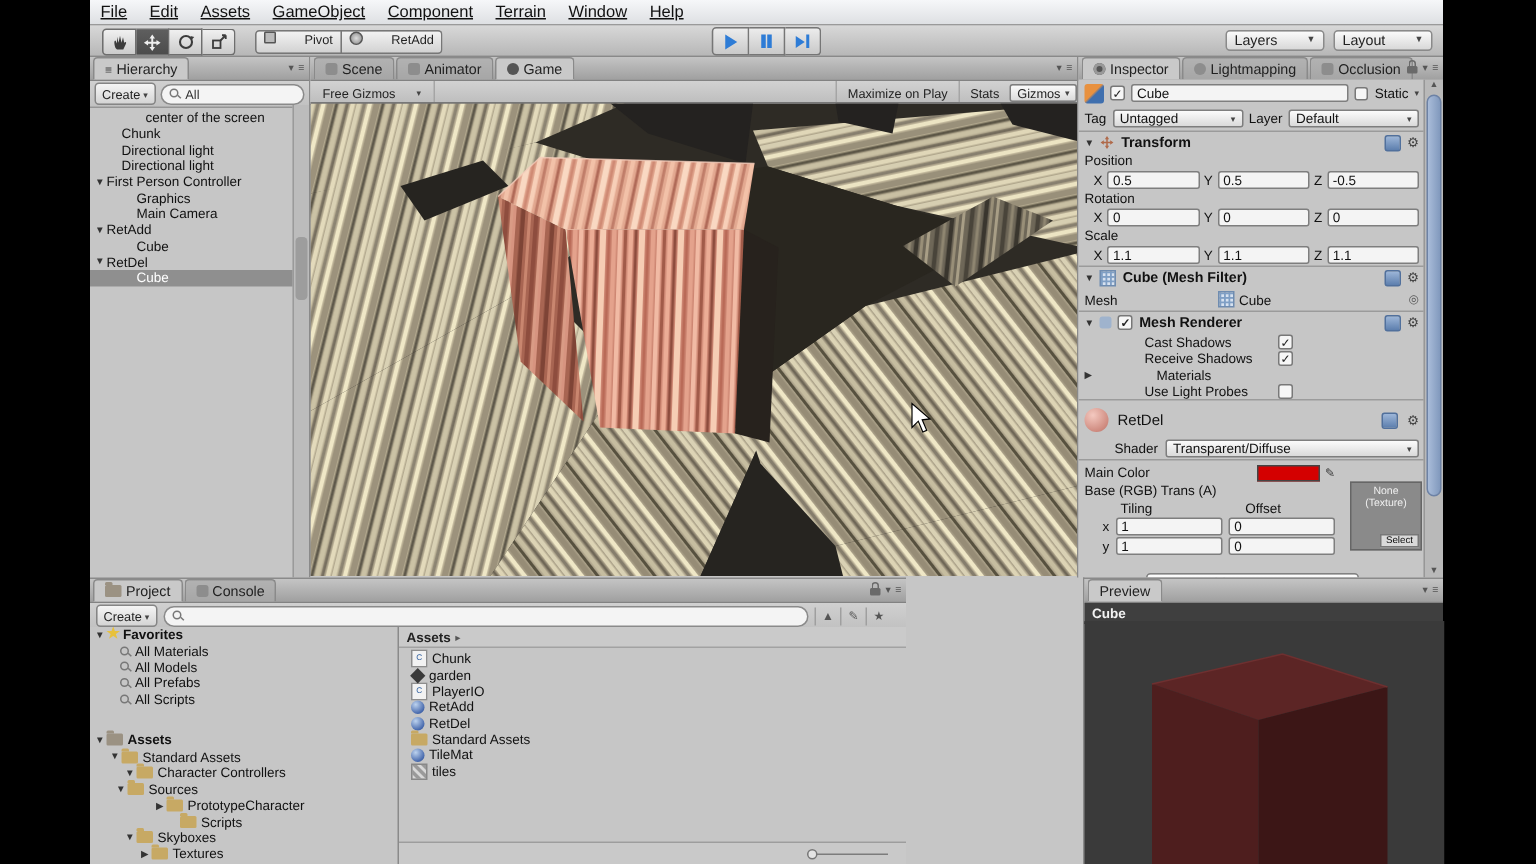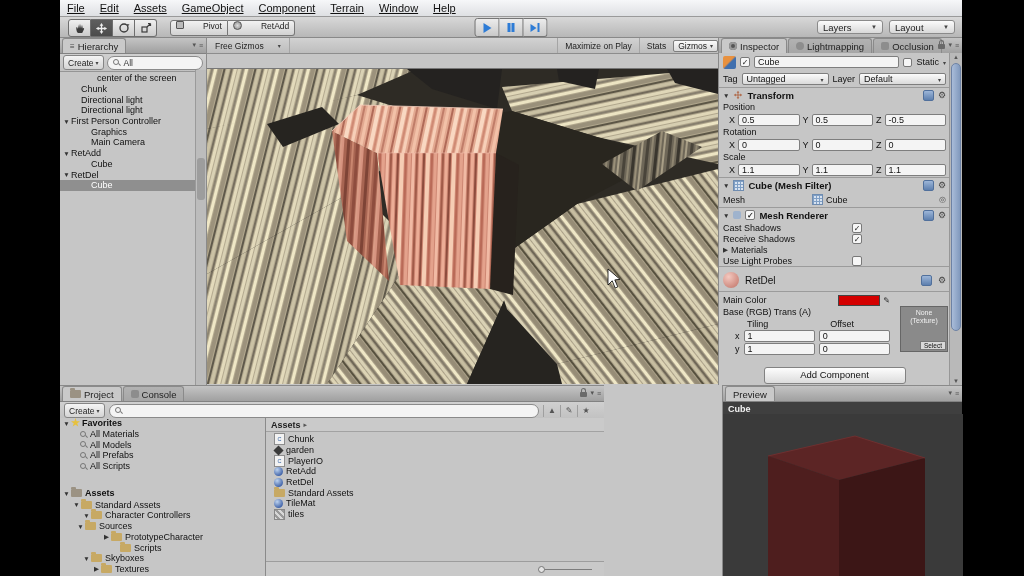--- a/index.html
+++ b/index.html
@@ -116,21 +116,21 @@
   .dd::after{content:"▾";font-size:6px;color:#444;margin-left:3px;}
   .sechead{height:14px;display:flex;align-items:center;gap:4px;padding:0 4px;border-top:1px solid #9b9b9b;
     font-weight:bold;font-size:9.5px;}
   .sechead .arr{font-size:6.5px;color:#333;font-weight:normal;}
   .book-ic{width:9px;height:9px;border-radius:2px;background:linear-gradient(#9db6d8,#5d7fae);border:1px solid #51709c;flex:0 0 auto;}
   .gear-ic{font-size:9px;color:#444;line-height:9px;font-weight:normal;}
   .lblrow{height:10px;display:flex;align-items:center;padding:0 4px;}
   .xyzrow{display:flex;align-items:center;gap:3px;padding:1px 4px 1px 10px;height:13px;}
   .xyzrow .fld{flex:1;}
   .proprow{display:flex;align-items:center;padding:0 4px;height:11px;}
-  .proprow .pl{flex:1;}
+  .proprow .pl{flex:1;margin-left:40px;}
   .meshrow{display:flex;align-items:center;gap:3px;padding:1px 4px;height:13px;}
   .grid-ic{width:9px;height:9px;background:
      linear-gradient(#7f9fc5 1px,transparent 1px),linear-gradient(90deg,#7f9fc5 1px,#d7e2f0 1px);
      background-size:3px 3px;border:1px solid #6f8cb0;flex:0 0 auto;}
   .matsphere{width:16px;height:16px;border-radius:50%;flex:0 0 auto;
      background:radial-gradient(circle at 35% 30%,#f4c9c0,#cf8b80 70%,#b97166);}
   .mathead{display:flex;align-items:center;gap:6px;padding:4px 4px 2px;height:18px;border-top:1px solid #9b9b9b;}
   .shaderrow{display:flex;align-items:center;gap:5px;padding:1px 4px 1px 24px;height:13px;}
   .matprops{position:relative;border-top:1px solid #9b9b9b;padding:2px 56px 2px 0;}
   .colorrow{display:flex;align-items:center;height:12px;padding:0 4px;}
@@ -314,20 +314,38 @@
             <span class="arr"></span>
             <span>Cube</span>
           </div>
     </div>
     <div class="hscrollbar">
           <div class="thumb"></div>
         </div>
   </div>
 
   <div class="panel" style="left:147px;top:38px;width:511px;height:347px;">
+    <div class="tabstrip">
+      <div class="tab">
+            <span class="mini-ic"></span>
+            <span>Scene</span>
+          </div>
+      <div class="tab">
+            <span class="mini-ic"></span>
+            <span>Animator</span>
+          </div>
+      <div class="tab active">
+            <span class="mini-ic" style="border-radius:50%;background:#555;"></span>
+            <span>Game</span>
+          </div>
+      <div class="corner">
+            <span>▾</span>
+            <span>≡</span>
+          </div>
+    </div>
     <div class="gbar">
       <div class="gaspect">
             <span>Free Gizmos</span>
           </div>
       <div class="gspacer"></div>
       <div class="gbtn">
             <span>Maximize on Play</span>
           </div>
       <div class="gbtn">
             <span>Stats</span>
@@ -563,20 +581,26 @@
         <span class="cb" style="margin-right:84px;"></span>
       </div>
 
       <div class="mathead">
         <span class="matsphere"></span>
         <span style="font-size:10px;">RetDel</span>
         <span style="flex:1;"></span>
         <span class="book-ic"></span>
         <span class="gear-ic">⚙</span>
       </div>
+      <div class="shaderrow">
+        <span>Shader</span>
+        <span class="dd grow">
+              <span>Transparent/Diffuse</span>
+            </span>
+      </div>
 
       <div class="matprops">
         <div class="colorrow">
           <span>Main Color</span>
           <span class="swatch"></span>
           <span class="eyedrop">✎</span>
         </div>
         <div class="lblrow" style="height:12px;">
               <span>Base (RGB) Trans (A)</span>
             </div>

